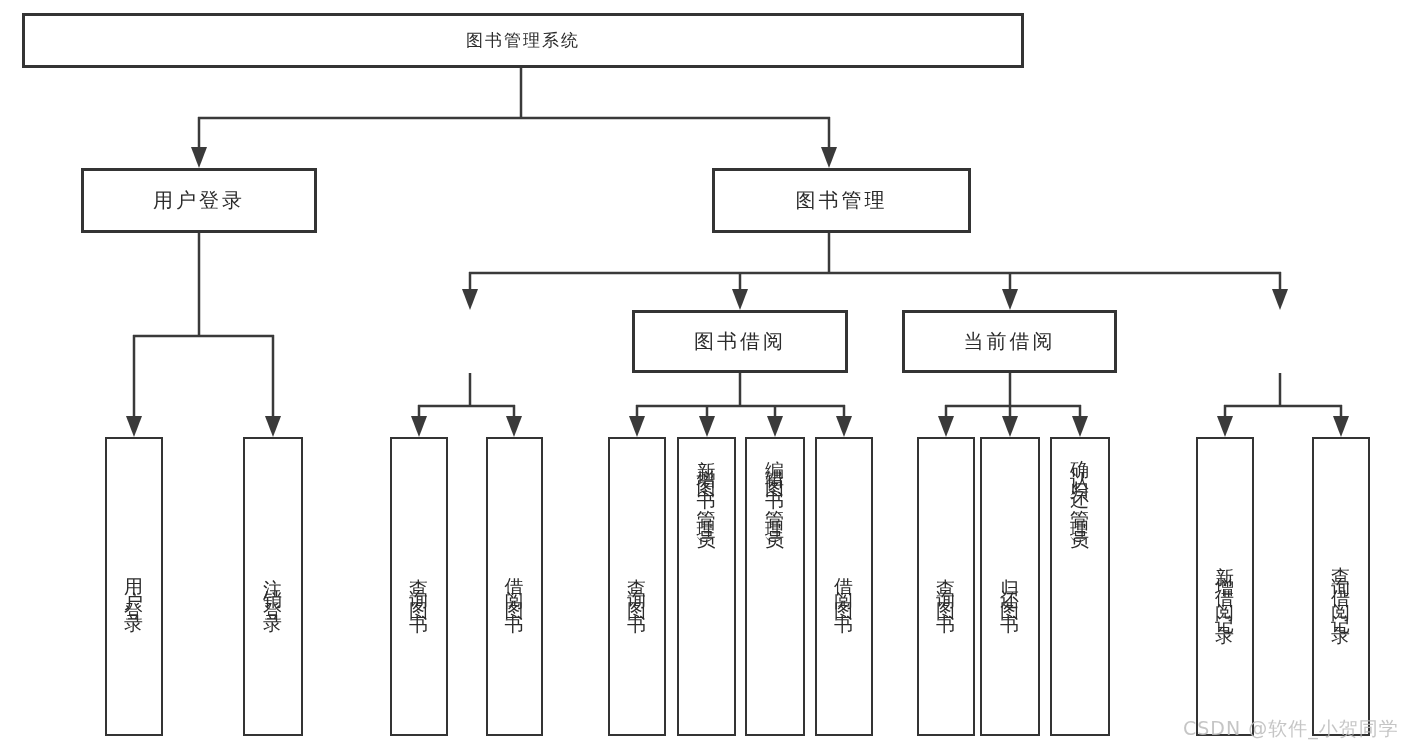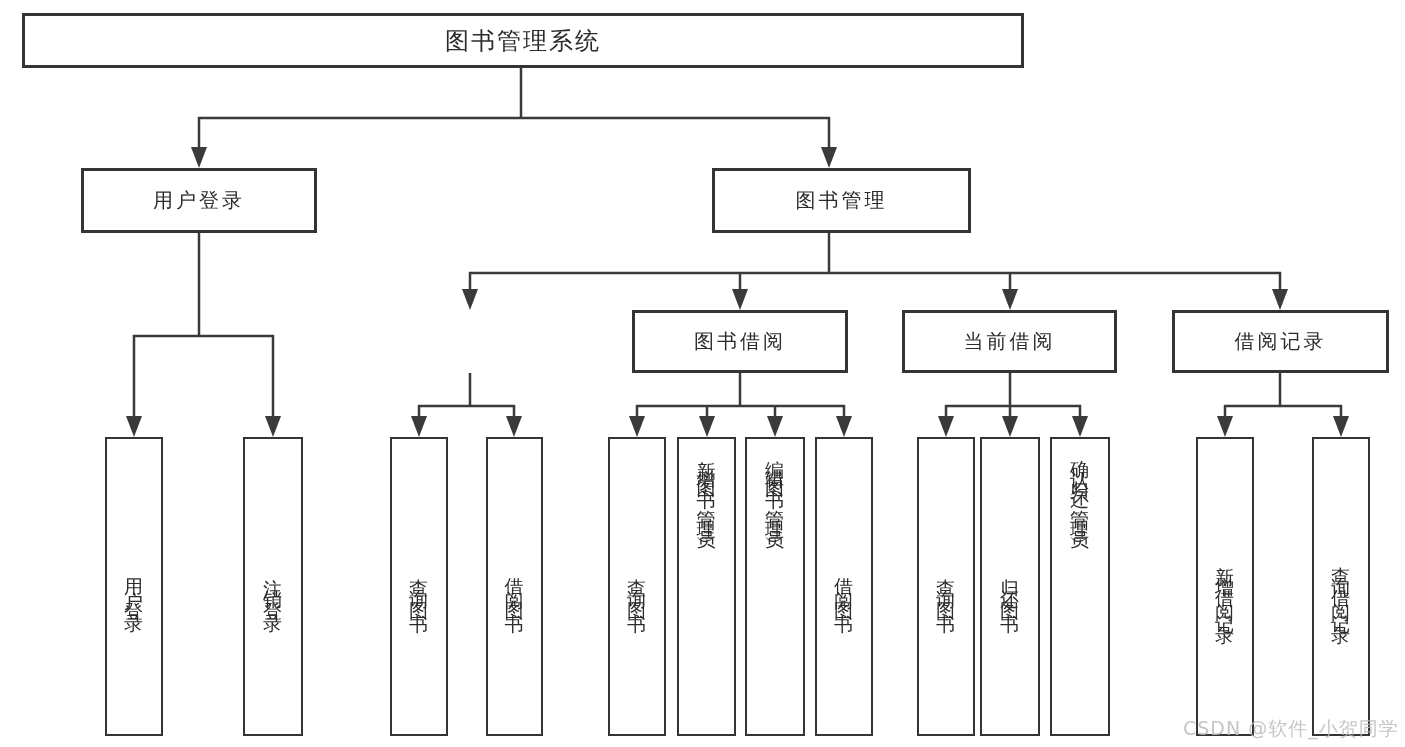--- a/index.html
+++ b/index.html
@@ -22,21 +22,21 @@
     position: absolute;
     box-sizing: border-box;
     background: #ffffff;
     border: 3px solid #343434;
     color: #2b2b2b;
     display: flex;
     align-items: center;
     justify-content: center;
   }
   .h-node { font-size: 20px; letter-spacing: 3px; white-space: nowrap; }
-  .root-node { font-size: 24px; letter-spacing: 2px; font-family: Liberation Serif, serif; }
+  .root-node { font-size: 17px; letter-spacing: 2px; font-family: Liberation Serif, serif; }
   .leaf {
     border-width: 2px;
     writing-mode: vertical-rl;
     text-orientation: mixed;
     font-size: 19px;
     letter-spacing: 12px;
     line-height: 1;
   }
   .leaf.long {
     letter-spacing: 10px;
@@ -145,23 +145,20 @@
   <div class="node h-node" style="left:712px; top:168px; width:259px; height:65px;">
     <span>图书管理</span>
   </div>
 
   <div class="node h-node" style="left:632px; top:310px; width:216px; height:63px;">
     <span>图书借阅</span>
   </div>
   <div class="node h-node" style="left:902px; top:310px; width:215px; height:63px;">
     <span>当前借阅</span>
   </div>
-  <div class="node h-node" style="left:1172px; top:310px; width:217px; height:63px;">
-    <span>借阅记录</span>
-  </div>
 
   <div class="node leaf" style="left:105px; top:437px; width:58px; height:299px;">
     <span>用户登录</span>
   </div>
   <div class="node leaf" style="left:243px; top:437px; width:60px; height:299px;">
     <span>注销登录</span>
   </div>
 
   <div class="node leaf" style="left:390px; top:437px; width:58px; height:299px;">
     <span>查询图书</span>

